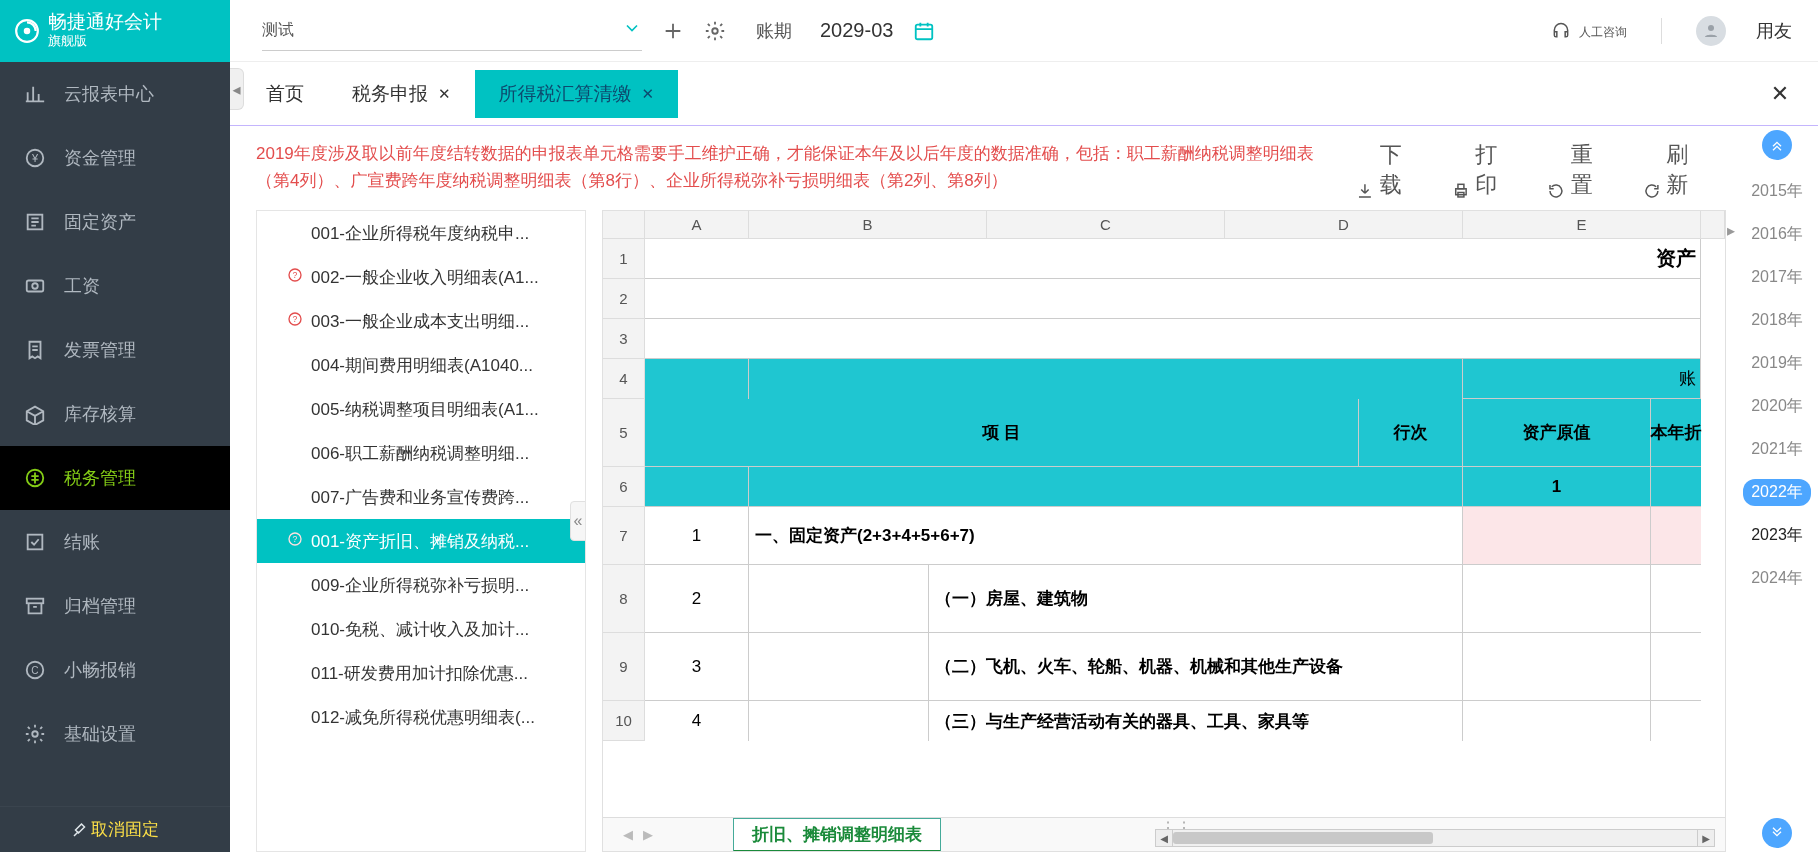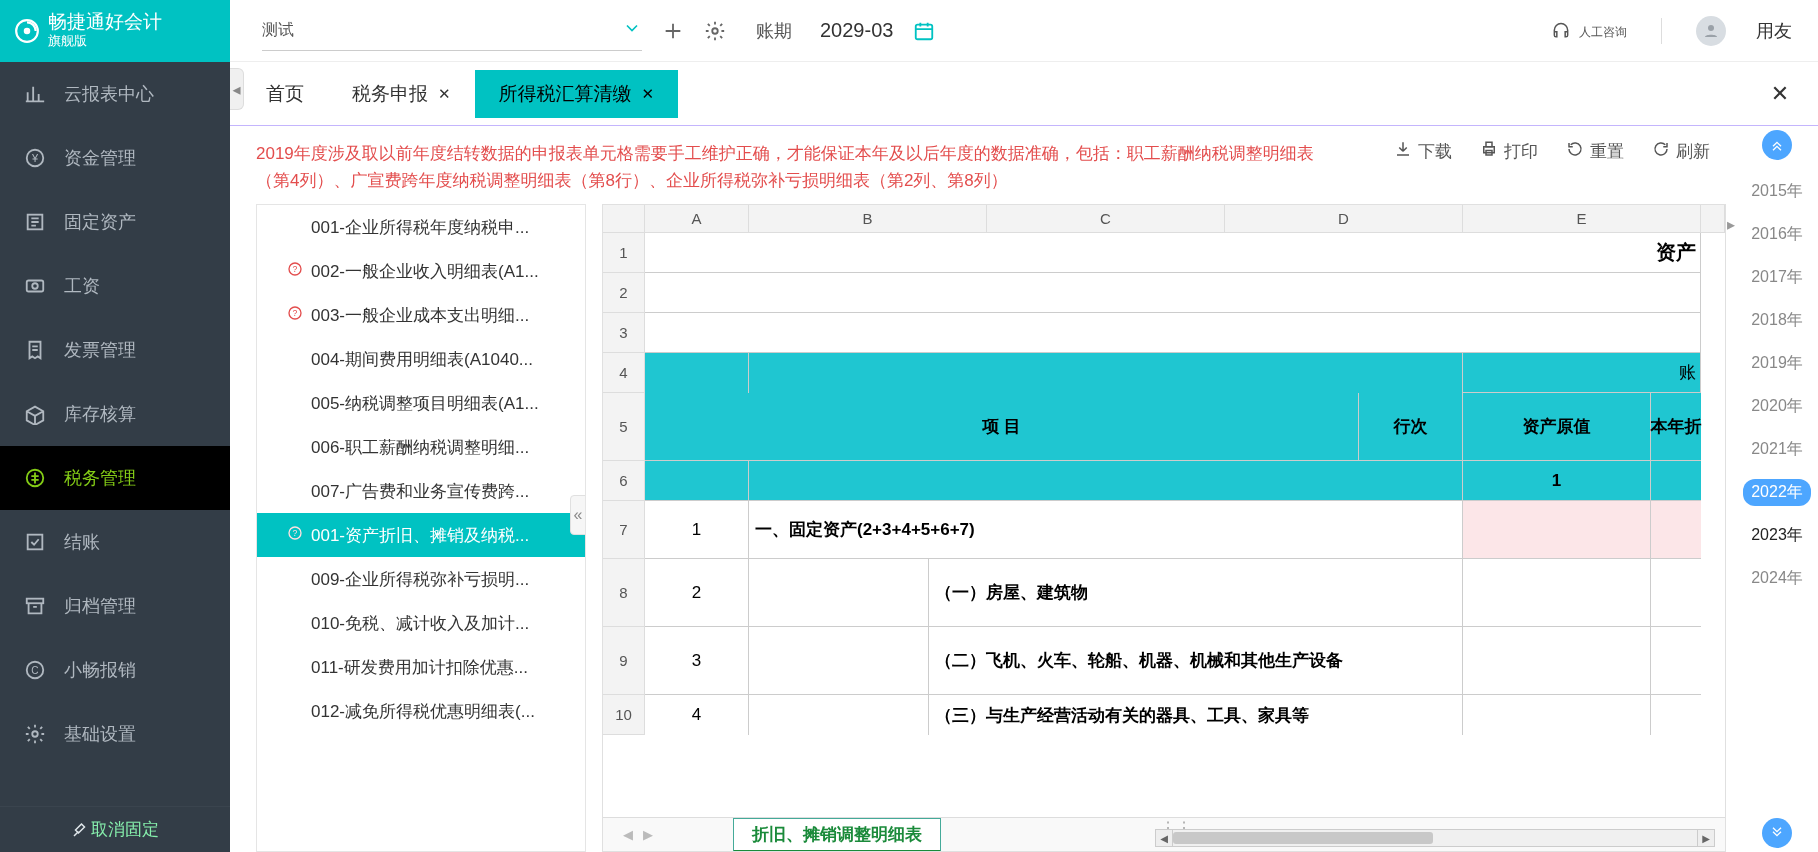--- a/index.html
+++ b/index.html
@@ -8,53 +8,53 @@
 
 .sidebar { width: 230px; background: #333D47; display: flex; flex-direction: column; position: relative; }
 .sidebar-header { height: 62px; background: #00C2C2; color: #fff; display: flex; align-items: center; padding: 0 14px; gap: 8px; }
 .logo-icon { width: 26px; height: 26px; }
 .brand-title { font-size: 19px; font-weight: 500; line-height: 1.1; }
 .brand-sub { font-size: 13px; }
 .sidebar-items { flex: 1; overflow: hidden; }
 .sidebar-item { height: 64px; display: flex; align-items: center; padding-left: 24px; gap: 18px; color: #B0B8C0; cursor: pointer; font-size: 18px; }
 .sidebar-item.active { background: #000; color: #84cc16; }
 .side-icon { width: 22px; height: 22px; display: inline-flex; align-items: center; justify-content: center; }
-.unpin { height: 46px; display: flex; align-items: center; justify-content: center; color: #86efac; gap: 2px; font-size: 17px; cursor: pointer; border-top: 1px solid #3a444e; }
+.unpin { height: 46px; display: flex; align-items: center; justify-content: center; color: #fde047; gap: 2px; font-size: 17px; cursor: pointer; border-top: 1px solid #3a444e; }
 .collapse-handle { position: absolute; right: -14px; top: 68px; width: 14px; height: 42px; background: #f0f0f0; border: 1px solid #ddd; border-left: none; border-radius: 0 6px 6px 0; display: flex; align-items: center; justify-content: center; color: #888; cursor: pointer; }
 
 
 .main { flex: 1; display: flex; flex-direction: column; }
 
 
 .topbar { height: 62px; border-bottom: 1px solid #eee; display: flex; align-items: center; padding: 0 26px 0 32px; gap: 20px; }
 .selector { width: 380px; height: 40px; border-bottom: 1px solid #ccc; display: flex; align-items: center; justify-content: space-between; color: #555; cursor: pointer; }
 .chev-down { color: #00C2C2; }
 .topbar-ic { color: #666; cursor: pointer; width: 22px; height: 22px; }
 .period-lbl { font-size: 18px; color: #555; margin-left: 10px; }
 .period-val { font-size: 20px; color: #333; margin-left: 8px; }
 .grow { flex: 1; }
 .support { display: flex; align-items: flex-end; gap: 8px; color: #555; cursor: pointer; font-size: 12px; }
 .divider-v { width: 1px; height: 26px; background: #ddd; margin: 0 14px; }
 .avatar { width: 30px; height: 30px; background: #d8dde2; border-radius: 50%; display: flex; align-items: center; justify-content: center; color: #9aa1a8; }
 
 
 .tabs { height: 64px; border-bottom: 1px solid #c4b5fd; display: flex; align-items: center; padding-left: 12px; position: relative; }
 .tab { height: 48px; padding: 0 24px; display: flex; align-items: center; gap: 10px; font-size: 19px; color: #333; cursor: pointer; }
-.tab.active { background: #00C2C2; color: #000000; }
+.tab.active { background: #00C2C2; color: #0c4a6e; }
 .tab-x { font-size: 15px; }
 .tabs-close { position: absolute; right: 24px; top: 50%; transform: translateY(-50%); width: 28px; height: 28px; display: flex; align-items: center; justify-content: center; cursor: pointer; color: #333; font-size: 22px; }
 
 
 .content { flex: 1; display: flex; overflow: hidden; }
 .workspace { flex: 1; display: flex; flex-direction: column; overflow: hidden; }
 
 .notice-row { display: flex; align-items: flex-start; padding: 14px 26px 10px 26px; gap: 20px; }
 .notice { color: #E34D4D; font-size: 17px; line-height: 1.6; max-width: 1080px; }
 .actions { display: flex; align-items: center; gap: 28px; margin-left: auto; color: #555; }
-.act { display: flex; align-items: flex-start; gap: 6px; cursor: pointer; font-size: 17px; }
+.act { display: flex; align-items: flex-end; gap: 6px; cursor: pointer; font-size: 22px; }
 
 .sheet-area { flex: 1; display: flex; overflow: hidden; padding-left: 26px; position: relative; }
 
 
 .form-list { width: 330px; border: 1px solid #e5e5e5; overflow: hidden; display: flex; flex-direction: column; position: relative; }
 .form-item { height: 44px; display: flex; align-items: center; padding: 0 10px 0 30px; gap: 8px; font-size: 17px; color: #333; cursor: pointer; white-space: nowrap; overflow: hidden; text-overflow: ellipsis; }
 .form-item.active { background: #00C2C2; color: #fff; }
 .warn-ic { color: #E34D4D; flex-shrink: 0; }
 .form-item.active .warn-ic { color: #ffe0e0; }
 .list-collapse { position: absolute; right: -1px; top: 290px; width: 16px; height: 40px; background: #f6f6f6; border: 1px solid #e0e0e0; border-radius: 4px 0 0 4px; display: flex; align-items: center; justify-content: center; color: #888; cursor: pointer; z-index: 2; }

